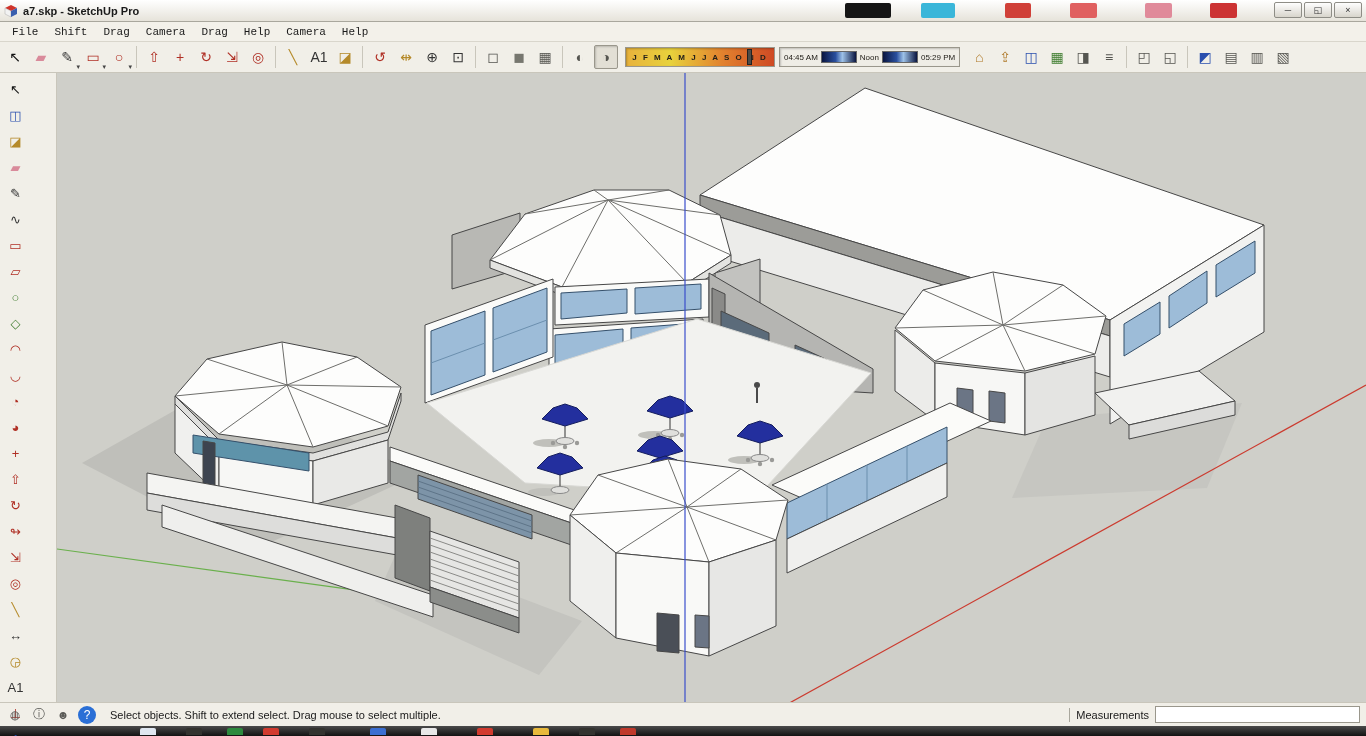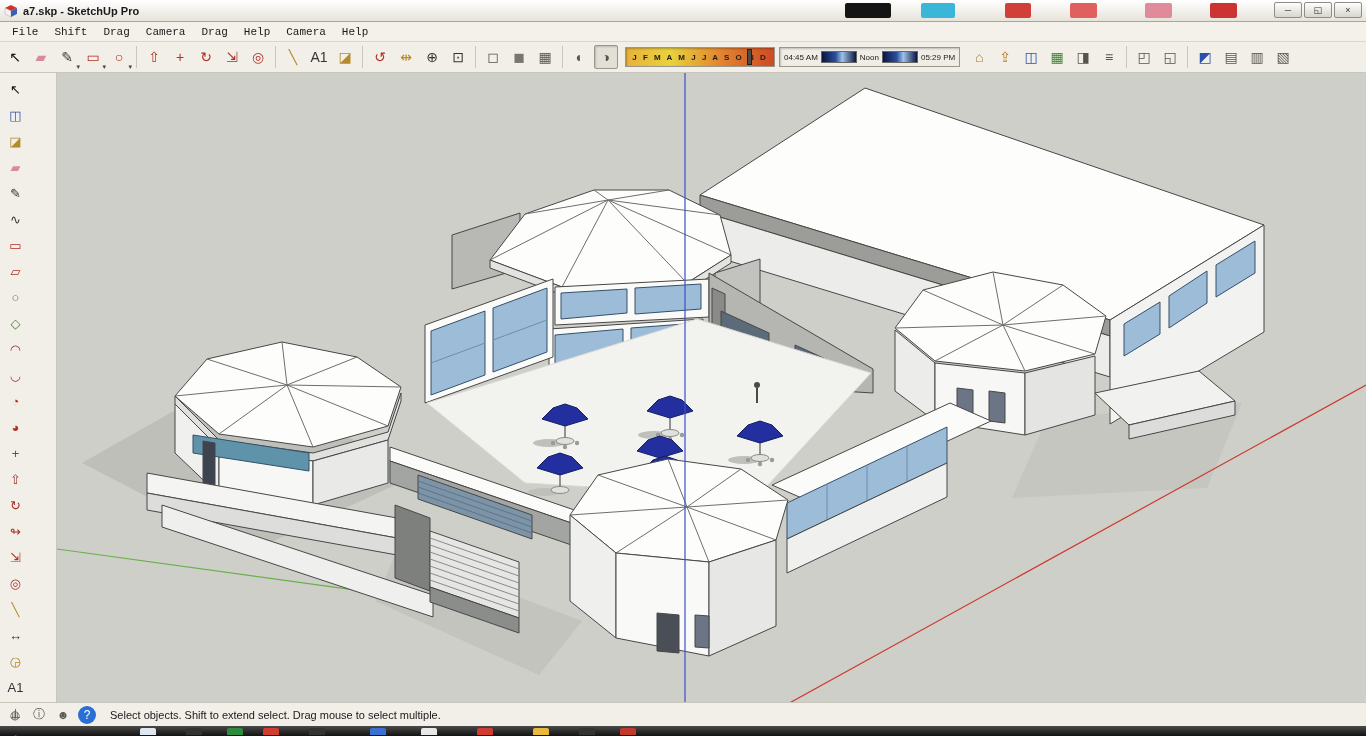--- a/index.html
+++ b/index.html
@@ -427,20 +427,25 @@
 </div>
 
 <div class="statusbar">
   <div class="sgroup">
       <div class="sicon" style="color: rgb(90, 90, 86);">◍</div>
       <div class="sicon" style="color: rgb(90, 90, 86);">ⓘ</div>
       <div class="sicon" style="color: rgb(90, 90, 86);">☻</div>
       <div class="sicon" style="color: rgb(255, 255, 255); background: rgb(42, 111, 214);">?</div>
     </div>
   <span class="status-msg">Select objects. Shift to extend select. Drag mouse to select multiple.</span>
+  <div class="meas-wrap">
+    <div class="meas-sep"></div>
+    <span class="meas-label">Measurements</span>
+    <input class="meas-input" style="">
+  </div>
 </div>
 
 <div class="taskbar">
   <div class="tbgroup">
       <div class="tbicon" style="background: rgb(223, 231, 240); margin-left: 140px;"></div>
       <div class="tbicon" style="background: rgb(51, 51, 47); margin-left: 30px;"></div>
       <div class="tbicon" style="background: rgb(45, 138, 62); margin-left: 25px;"></div>
       <div class="tbicon" style="background: rgb(210, 59, 47); margin-left: 20px;"></div>
       <div class="tbicon" style="background: rgb(51, 51, 47); margin-left: 30px;"></div>
       <div class="tbicon" style="background: rgb(59, 111, 210); margin-left: 45px;"></div>

